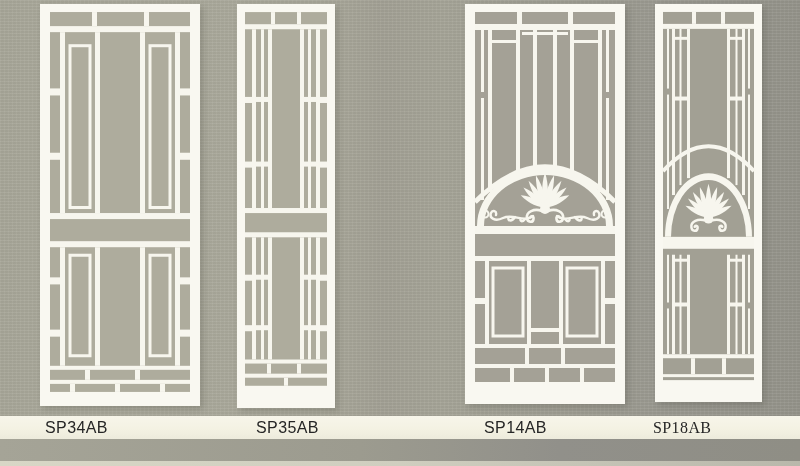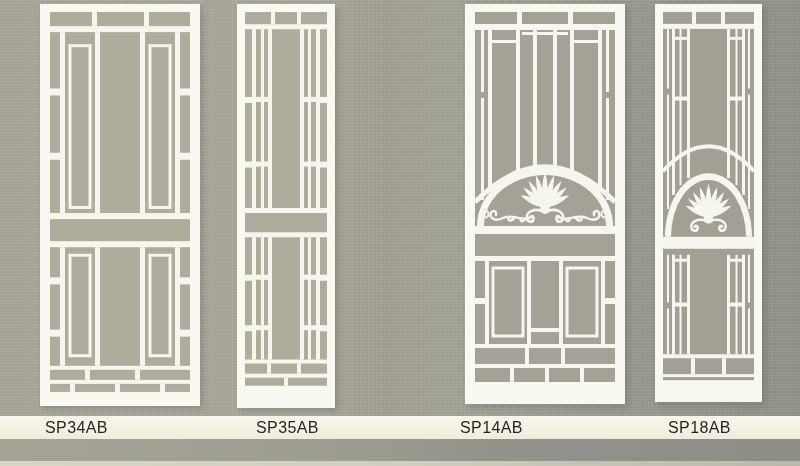--- a/index.html
+++ b/index.html
@@ -26,21 +26,21 @@
   .door-4{left:655px;width:107px;height:398px;}
   .label-band{
     position:absolute;left:0;top:416px;width:800px;height:23px;
     background:linear-gradient(180deg,#f7f5ea 0%,#f4f2e3 55%,#edebdc 100%);
     box-shadow:0 1px 1px rgba(90,90,75,0.25);
   }
   .door-label{
     position:absolute;top:2px;font-size:16px;line-height:19px;
     color:#262626;letter-spacing:0.4px;white-space:nowrap;
   }
-  .label-1{left:45px;} .label-2{left:236px;margin-left:20px;} .label-3{left:460px;} .label-4{left:668px;}
+  .label-1{left:45px;} .label-2{left:236px;margin-left:20px;} .label-3{left:484px;} .label-4{left:653px;font-family:Liberation Serif, serif;}
   .bottom-band{
     position:absolute;left:0;top:439px;width:800px;height:22px;
     background:linear-gradient(90deg,#a5a497 0%,#9c9b8f 45%,#91908六 70%,#8f8e85 100%);
   }
   .bottom-band{background:linear-gradient(90deg,#a5a497 0%,#9c9b8f 45%,#91908a 70%,#8f8e85 100%);}
   .edge-stripe{
     position:absolute;left:0;top:461px;width:800px;height:5px;
     background:linear-gradient(90deg,#d8d7c6 0%,#cfceBF 50%,#b9b8ab 100%);
   }
   .edge-stripe{background:linear-gradient(90deg,#d8d7c6 0%,#cfcebf 50%,#b9b8ab 100%);}

